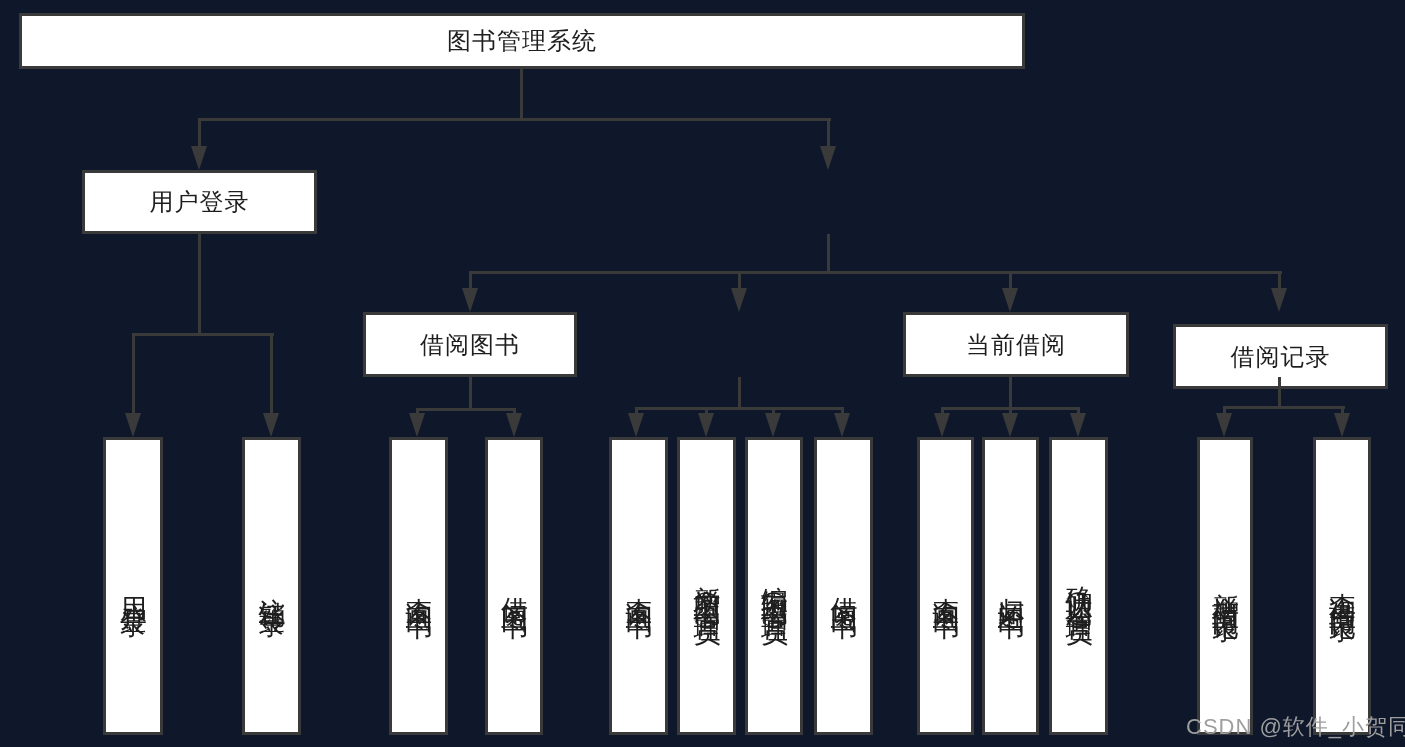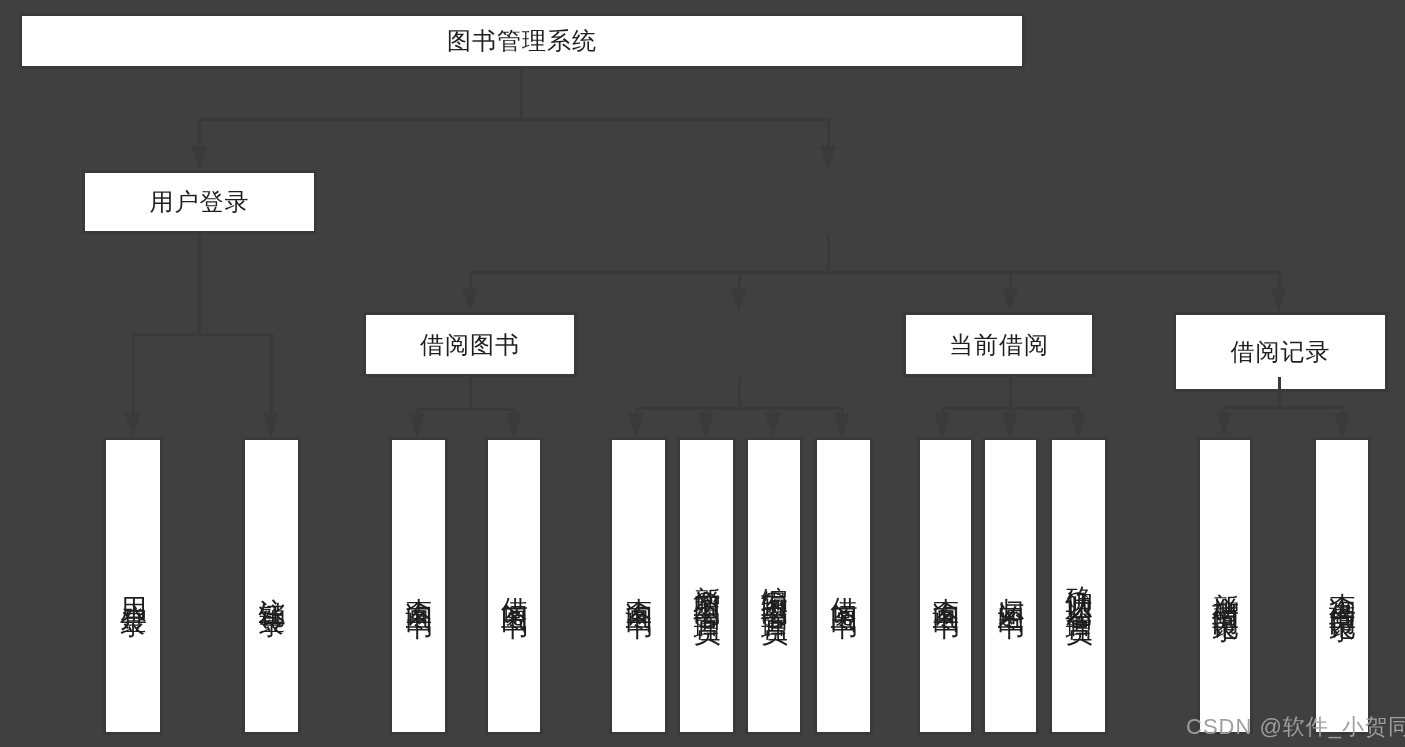--- a/index.html
+++ b/index.html
@@ -1,17 +1,17 @@
 <!DOCTYPE html>
 <html><head>
 <meta charset="utf-8">
 <style>
   html,body { margin:0; padding:0; background:#ffffff; }
   #canvas {
-    position:relative; width:1405px; height:747px; background:#404040;
+    position:relative; width:1405px; height:747px; background:#0f172a;
     font-family:"Liberation Sans","DejaVu Sans",sans-serif; overflow:hidden;
   }
   .box {
     position:absolute; box-sizing:border-box;
     border:3px solid #3a3a3a; background:#ffffff;
     display:flex; align-items:center; justify-content:center;
     font-size:24px; color:#1e1e1e; letter-spacing:1px;
   }
   .leaf { font-size:27px; }
   .vtext {
@@ -57,22 +57,22 @@
   <div class="line" style="left:469px;top:274px;width:3px;height:16px;"></div>
   <div class="arrow" style="left:462px;top:288px;"></div>
   <div class="line" style="left:738px;top:274px;width:3px;height:16px;"></div>
   <div class="arrow" style="left:731px;top:288px;"></div>
   <div class="line" style="left:1009px;top:274px;width:3px;height:16px;"></div>
   <div class="arrow" style="left:1002px;top:288px;"></div>
   <div class="line" style="left:1278px;top:274px;width:3px;height:16px;"></div>
   <div class="arrow" style="left:1271px;top:288px;"></div>
 
   <div class="box" style="left:363px;top:312px;width:214px;height:65px;">借阅图书</div>
-  <div class="box" style="left:903px;top:312px;width:192px;height:65px;">当前借阅</div>
-  <div class="box" style="left:1173px;top:312px;width:215px;height:80px;">借阅记录</div>
+  <div class="box" style="left:903px;top:312px;width:226px;height:65px;">当前借阅</div>
+  <div class="box" style="left:1173px;top:324px;width:215px;height:65px;">借阅记录</div>
 
   <div class="line" style="left:469px;top:377px;width:3px;height:31px;"></div>
   <div class="line" style="left:416px;top:408px;width:100px;height:3px;"></div>
   <div class="line" style="left:416px;top:411px;width:3px;height:4px;"></div>
   <div class="arrow" style="left:409px;top:413px;"></div>
   <div class="line" style="left:513px;top:411px;width:3px;height:4px;"></div>
   <div class="arrow" style="left:506px;top:413px;"></div>
 
   <div class="line" style="left:738px;top:377px;width:3px;height:30px;"></div>
   <div class="line" style="left:635px;top:407px;width:209px;height:3px;"></div>

